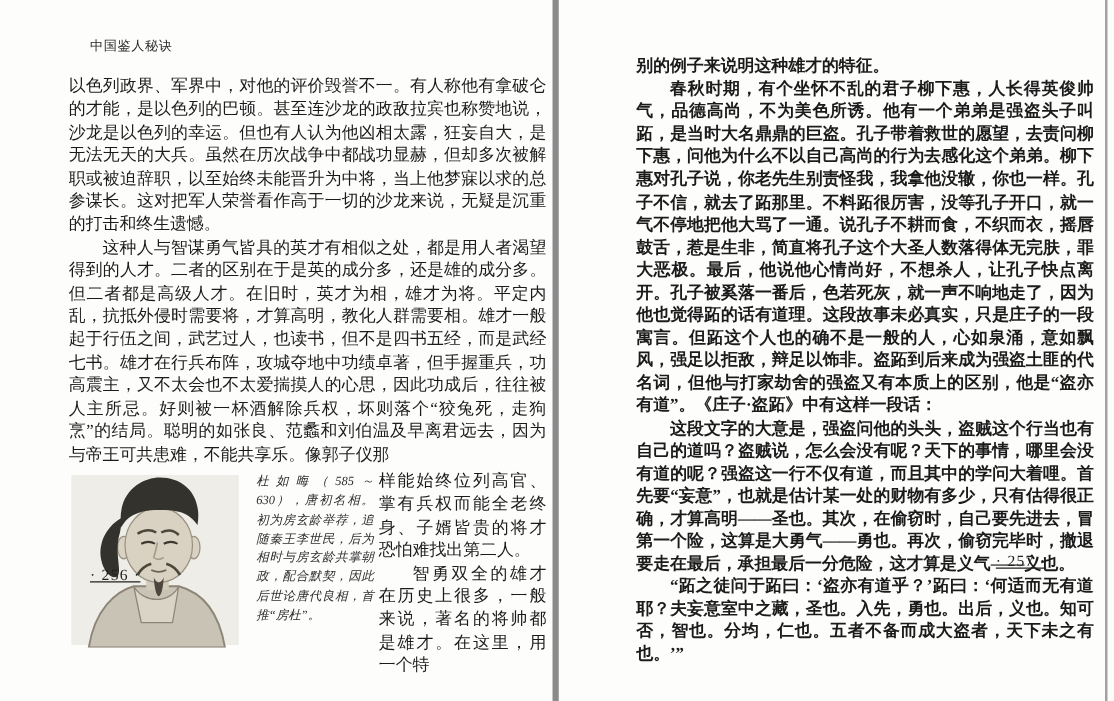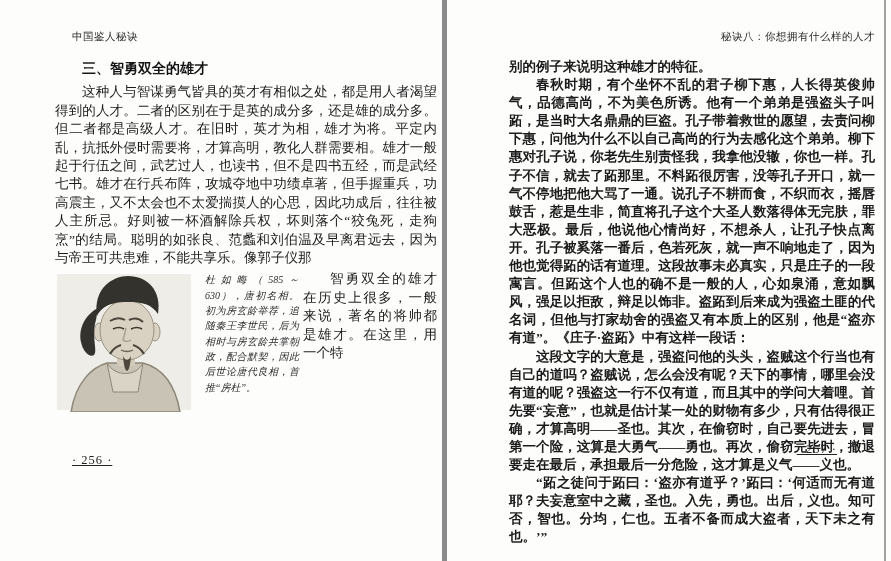--- a/index.html
+++ b/index.html
@@ -47,22 +47,22 @@
 </style>
 </head>
 <body>
 
 <div class="spread">
 
   <div class="page page-left">
     <div class="running-header left">中国鉴人秘诀</div>
 
     <div class="body-text">
+      <p class="noindent">以色列政界、军界中，对他的评价毁誉不一。有人称他有拿破仑的才能，是以色列的巴顿。甚至连沙龙的政敌拉宾也称赞地说，沙龙是以色列的幸运。但也有人认为他凶相太露，狂妄自大，是无法无天的大兵。虽然在历次战争中都战功显赫，但却多次被解职或被迫辞职，以至始终未能晋升为中将，当上他梦寐以求的总参谋长。这对把军人荣誉看作高于一切的沙龙来说，无疑是沉重的打击和终生遗憾。</p>
 
-      <div class="section-heading">三、智勇双全的雄才</div>
 
       <p class="indent">这种人与智谋勇气皆具的英才有相似之处，都是用人者渴望得到的人才。二者的区别在于是英的成分多，还是雄的成分多。但二者都是高级人才。在旧时，英才为相，雄才为将。平定内乱，抗抵外侵时需要将，才算高明，教化人群需要相。雄才一般起于行伍之间，武艺过人，也读书，但不是四书五经，而是武经七书。雄才在行兵布阵，攻城夺地中功绩卓著，但手握重兵，功高震主，又不太会也不太爱揣摸人的心思，因此功成后，往往被人主所忌。好则被一杯酒解除兵权，坏则落个“狡兔死，走狗烹”的结局。聪明的如张良、范蠡和刘伯温及早离君远去，因为与帝王可共患难，不能共享乐。像郭子仪那</p>
 
       <div class="wrap-row">
         <div class="portrait-box">
           <svg width="140" height="142" viewBox="0 0 140 142">
             <rect x="2" y="4" width="134" height="136" fill="#eeede7"></rect>
             <path d="M16 142 C21 111 38 97 52 93 L88 93 C107 98 120 113 125 142 Z" fill="#c9c3b5" stroke="#8d8678" stroke-width="1.5"></path>
             <path d="M52 93 C60 107 81 107 88 93 L83 122 L58 122 Z" fill="#dad4c6" stroke="#8d8678" stroke-width="1"></path>
             <rect x="62" y="82" width="18" height="14" fill="#d2cbbb"></rect>
@@ -77,32 +77,32 @@
             <path d="M76 59 q6 -3 11 0" stroke="#3c372f" fill="none" stroke-width="1.6"></path>
             <path d="M71 58 q-2 9 -3 12 q3 3 8 0" stroke="#a89e8c" fill="none" stroke-width="1.4"></path>
             <path d="M66 75 q-7 2 -11 9" stroke="#4c463c" fill="none" stroke-width="2.2"></path>
             <path d="M78 75 q7 2 11 9" stroke="#4c463c" fill="none" stroke-width="2.2"></path>
             <path d="M66 80 q6 3 12 0" stroke="#6b6254" fill="none" stroke-width="1.3"></path>
             <path d="M68 86 q4 8 8 0 q-1 14 -4 15 q-3 -1 -4 -15" fill="#4c463c"></path>
           </svg>
         </div>
         <div class="photo-caption">杜如晦（585～630），唐初名相。初为房玄龄举荐，追随秦王李世民，后为相时与房玄龄共掌朝政，配合默契，因此后世论唐代良相，首推“房杜”。</div>
         <div class="narrow-col">
+          <p class="noindent">样能始终位列高官、掌有兵权而能全老终身、子婿皆贵的将才恐怕难找出第二人。</p>
           <p class="indent">智勇双全的雄才在历史上很多，一般来说，著名的将帅都是雄才。在这里，用一个特</p>
         </div>
       </div>
     </div>
 
     <div class="page-number left">· 256 ·</div>
   </div>
 
   <div class="gutter"></div>
 
   <div class="page page-right">
-    <div class="running-header right">秘诀八：你想拥有什么样的人才</div>
 
     <div class="body-text">
       <p class="noindent">别的例子来说明这种雄才的特征。</p>
       <p class="indent">春秋时期，有个坐怀不乱的君子柳下惠，人长得英俊帅气，品德高尚，不为美色所诱。他有一个弟弟是强盗头子叫跖，是当时大名鼎鼎的巨盗。孔子带着救世的愿望，去责问柳下惠，问他为什么不以自己高尚的行为去感化这个弟弟。柳下惠对孔子说，你老先生别责怪我，我拿他没辙，你也一样。孔子不信，就去了跖那里。不料跖很厉害，没等孔子开口，就一气不停地把他大骂了一通。说孔子不耕而食，不织而衣，摇唇鼓舌，惹是生非，简直将孔子这个大圣人数落得体无完肤，罪大恶极。最后，他说他心情尚好，不想杀人，让孔子快点离开。孔子被奚落一番后，色若死灰，就一声不响地走了，因为他也觉得跖的话有道理。这段故事未必真实，只是庄子的一段寓言。但跖这个人也的确不是一般的人，心如泉涌，意如飘风，强足以拒敌，辩足以饰非。盗跖到后来成为强盗土匪的代名词，但他与打家劫舍的强盗又有本质上的区别，他是“盗亦有道”。《庄子·盗跖》中有这样一段话：</p>
       <p class="indent">这段文字的大意是，强盗问他的头头，盗贼这个行当也有自己的道吗？盗贼说，怎么会没有呢？天下的事情，哪里会没有道的呢？强盗这一行不仅有道，而且其中的学问大着哩。首先要“妄意”，也就是估计某一处的财物有多少，只有估得很正确，才算高明——圣也。其次，在偷窃时，自己要先进去，冒第一个险，这算是大勇气——勇也。再次，偷窃完毕时，撤退要走在最后，承担最后一分危险，这才算是义气——义也。</p>
       <p class="indent">“跖之徒问于跖曰：‘盗亦有道乎？’跖曰：‘何适而无有道耶？夫妄意室中之藏，圣也。入先，勇也。出后，义也。知可否，智也。分均，仁也。五者不备而成大盗者，天下未之有也。’”</p>
     </div>
 
     <div class="page-number right">· 257 ·</div>
   </div>

